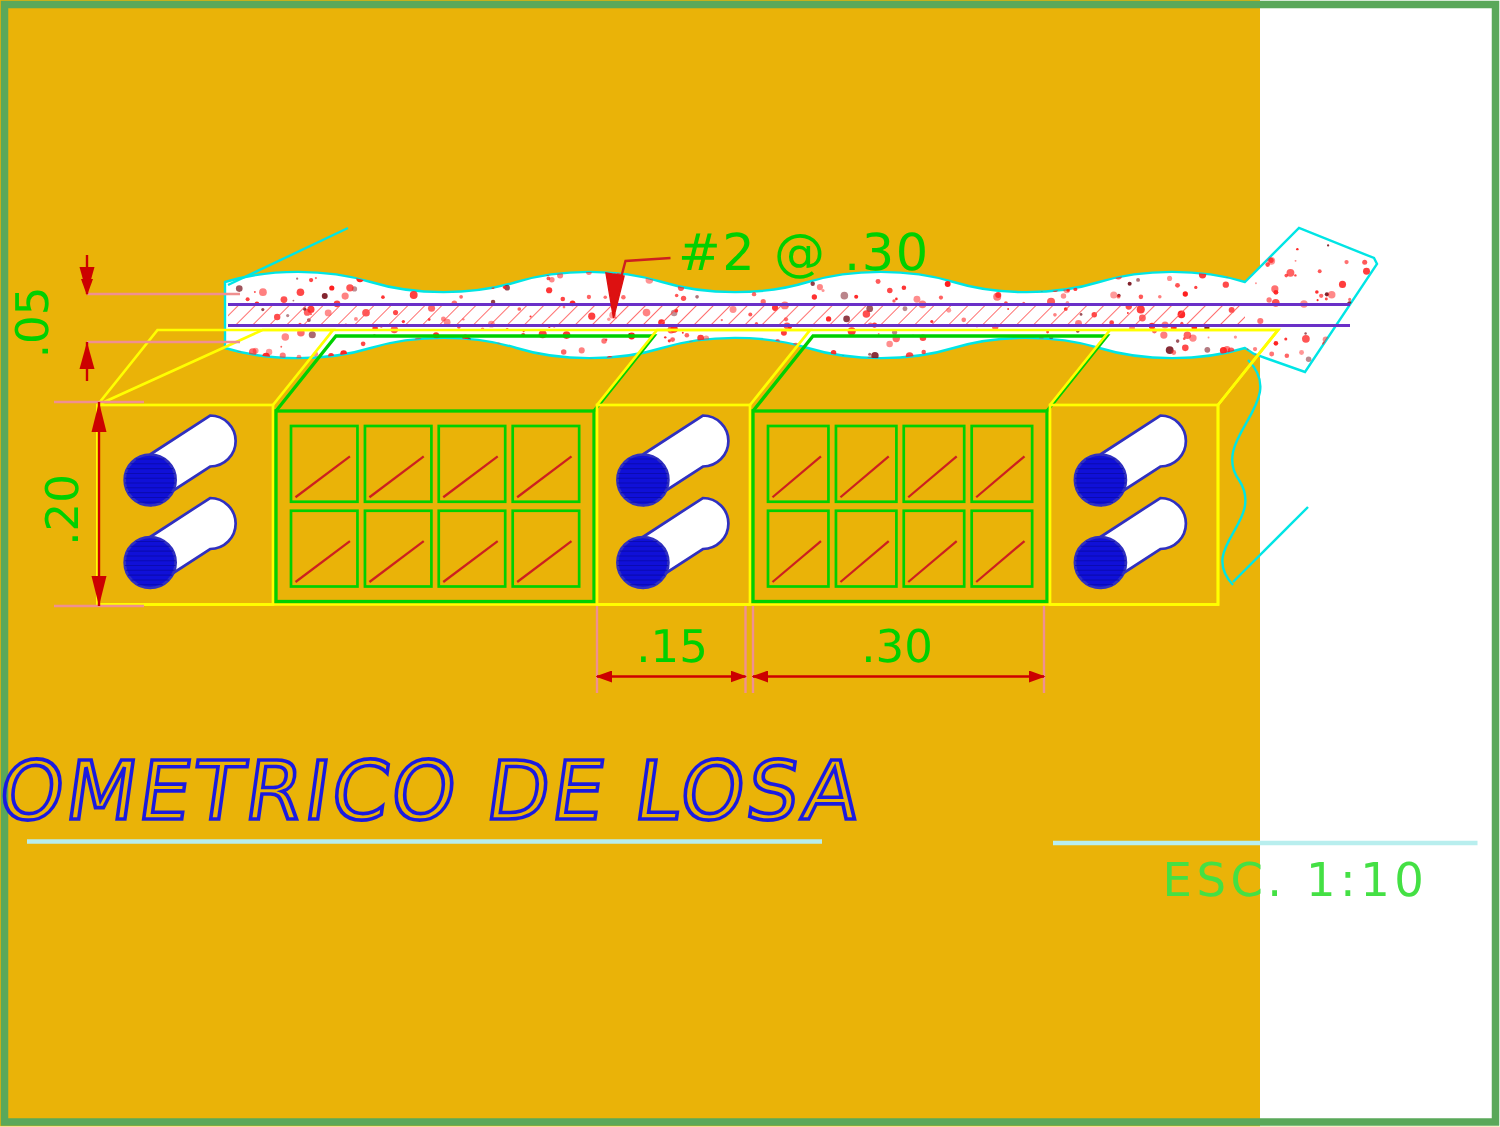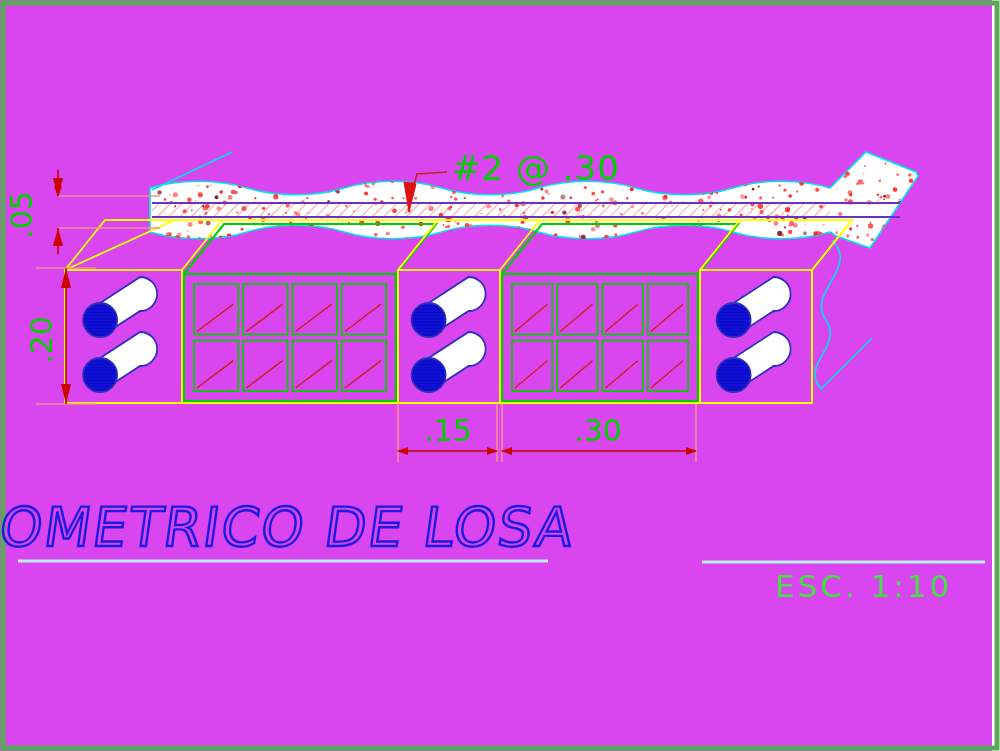--- a/index.html
+++ b/index.html
@@ -9,23 +9,23 @@
     background: #ffffff;
   }
   body {
     width: 1000px;
     height: 751px;
     font-family: "Liberation Sans", sans-serif;
     overflow: hidden;
   }
   #drawing-root {
     position: relative;
-    width: 992px;
+    width: 840px;
     height: 751px;
-    background: #d946ef;
+    background: #eab308;
   }
   #cad-canvas {
     position: absolute;
     left: 0;
     top: 0;
     width: 1000px;
     height: 751px;
     display: block;
   }
   .cad-text {

